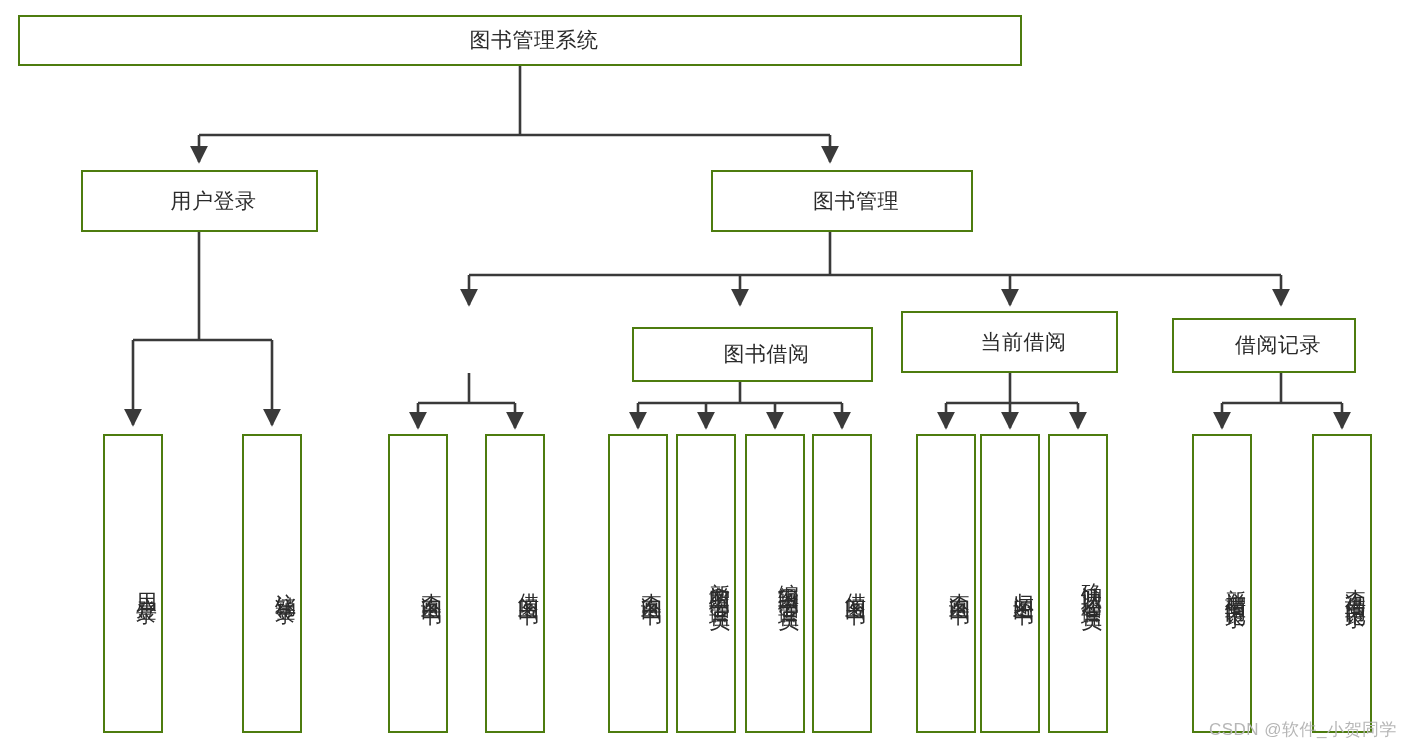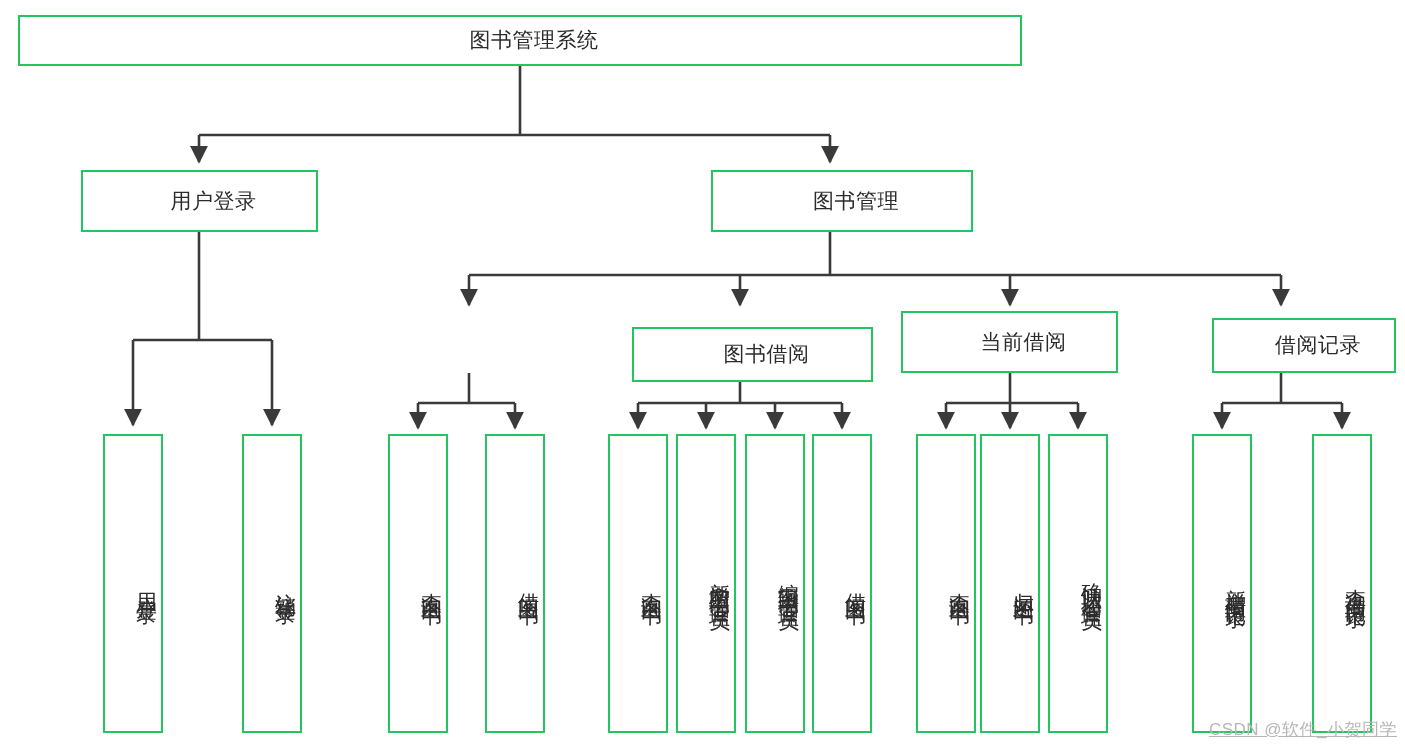--- a/index.html
+++ b/index.html
@@ -21,21 +21,21 @@
     position: absolute;
     left: 0;
     top: 0;
     width: 1405px;
     height: 747px;
   }
   .node {
     position: absolute;
     box-sizing: border-box;
     background: #ffffff;
-    border: 2px solid #22c55e;
+    border: 2px solid #4d7c0f;
     display: flex;
     align-items: center;
     justify-content: center;
     color: #2b2b2b;
     z-index: 2;
     padding-left: 28px;
   }
   .node-label {
     display: block;
     text-align: center;
@@ -60,21 +60,20 @@
   }
   #watermark {
     position: absolute;
     right: 8px;
     bottom: 6px;
     font-size: 17px;
     color: #b6b6b6;
     letter-spacing: 0.5px;
     z-index: 3;
     white-space: nowrap;
-    text-decoration: underline;
   }
 </style>
 </head>
 <body>
 
 <div id="canvas">
 
   <svg id="edges" viewBox="0 0 1405 747" xmlns="http://www.w3.org/2000/svg">
     <defs>
       <marker id="arrow" viewBox="0 0 10 10" refX="9" refY="5" markerWidth="7" markerHeight="7" orient="auto-start-reverse">
@@ -135,21 +134,21 @@
   <div class="node horiz" style="left:711px; top:170px; width:262px; height:62px;">
     <span class="node-label">图书管理</span>
   </div>
 
   <div class="node horiz" style="left:632px; top:327px; width:241px; height:55px;">
     <span class="node-label">图书借阅</span>
   </div>
   <div class="node horiz" style="left:901px; top:311px; width:217px; height:62px;">
     <span class="node-label">当前借阅</span>
   </div>
-  <div class="node horiz" style="left:1172px; top:318px; width:184px; height:55px;margin-left:40px;">
+  <div class="node horiz" style="left:1172px; top:318px; width:184px; height:55px;">
     <span class="node-label">借阅记录</span>
   </div>
 
   <div class="node vert" style="left:103px; top:434px; width:60px; height:299px;">
     <span class="node-label">用户登录</span>
   </div>
   <div class="node vert" style="left:242px; top:434px; width:60px; height:299px;">
     <span class="node-label">注销登录</span>
   </div>
 

